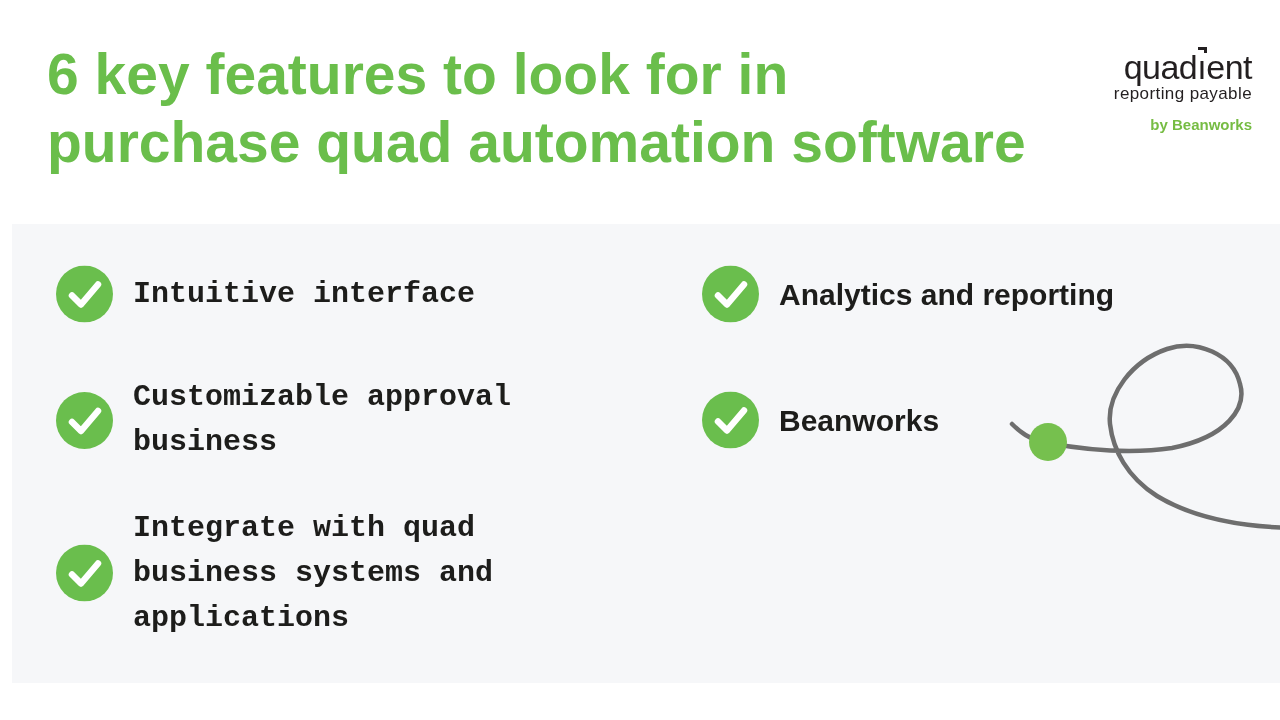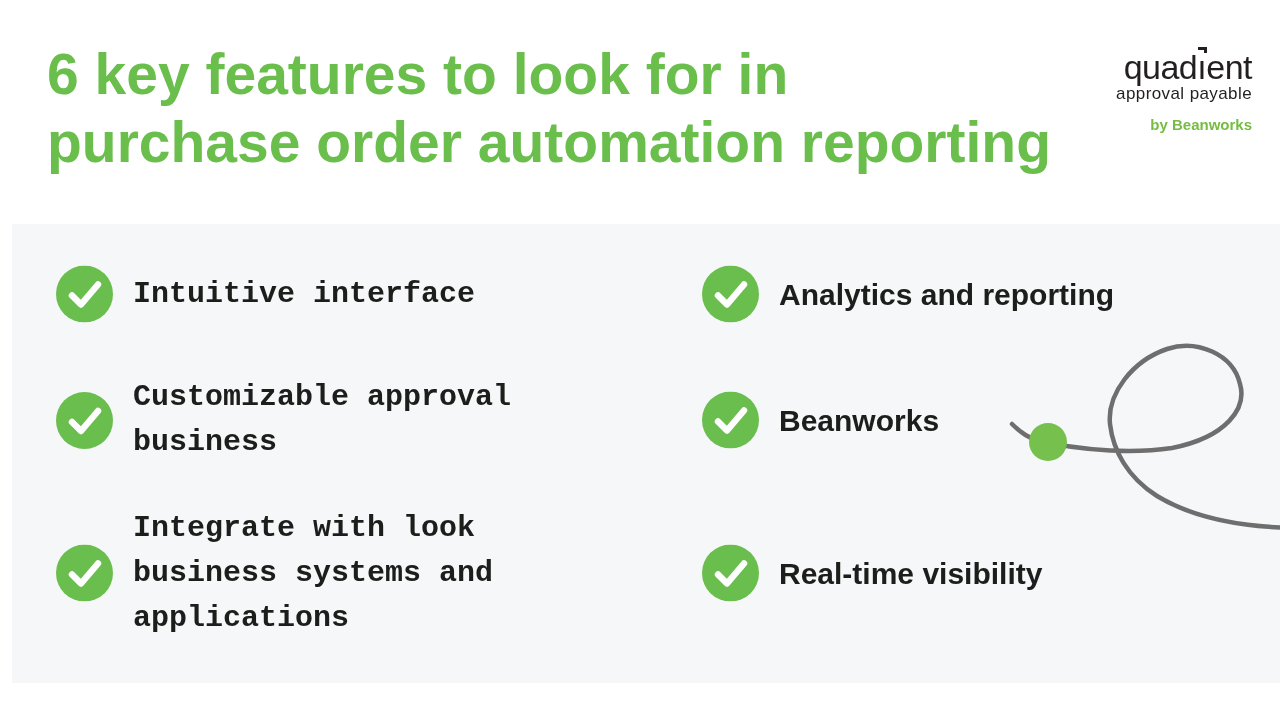--- a/index.html
+++ b/index.html
@@ -122,26 +122,26 @@
   }
 </style>
 </head>
 <body>
 
 <div class="canvas">
 
   <div class="header">
     <div class="title">
       <div>6 key features to look for in</div>
-      <div>purchase order automation reporting</div>
+      <div>purchase quad automation software</div>
     </div>
 
     <div class="logo">
       <div class="logo-brand"><span>quad</span><span class="qi"><span>ı</span><span class="qi-mark"></span></span><span>ent</span></div>
-      <div class="logo-subtitle">approval payable</div>
+      <div class="logo-subtitle">reporting payable</div>
       <div class="logo-byline">by Beanworks</div>
     </div>
   </div>
 
   <div class="band"></div>
   <div class="footer-strip"></div>
 
   <svg class="squiggle" viewBox="0 0 295 215" fill="none">
     <path d="M 15 94
              C 22 101, 32 110, 51 113
@@ -168,40 +168,33 @@
       <path d="M16 30 L25 39 L42 19" stroke="#ffffff" stroke-width="6.5" fill="none" stroke-linecap="round" stroke-linejoin="round"></path>
     </svg>
     <div class="label">Customizable approval business</div>
   </div>
 
   <div class="feature col-left row-3">
     <svg class="check-circle" viewBox="0 0 57 57">
       <circle cx="28.5" cy="28.5" r="28.5" fill="#6abe4d"></circle>
       <path d="M16 30 L25 39 L42 19" stroke="#ffffff" stroke-width="6.5" fill="none" stroke-linecap="round" stroke-linejoin="round"></path>
     </svg>
-    <div class="label">Integrate with look business systems and applications</div>
+    <div class="label">Integrate with quad business systems and applications</div>
   </div>
 
   <div class="feature col-right row-1">
     <svg class="check-circle" viewBox="0 0 57 57">
       <circle cx="28.5" cy="28.5" r="28.5" fill="#6abe4d"></circle>
       <path d="M16 30 L25 39 L42 19" stroke="#ffffff" stroke-width="6.5" fill="none" stroke-linecap="round" stroke-linejoin="round"></path>
     </svg>
     <div class="label">Analytics and reporting</div>
   </div>
 
   <div class="feature col-right row-2">
     <svg class="check-circle" viewBox="0 0 57 57">
       <circle cx="28.5" cy="28.5" r="28.5" fill="#6abe4d"></circle>
       <path d="M16 30 L25 39 L42 19" stroke="#ffffff" stroke-width="6.5" fill="none" stroke-linecap="round" stroke-linejoin="round"></path>
     </svg>
     <div class="label">Beanworks</div>
   </div>
 
-  <div class="feature col-right row-3">
-    <svg class="check-circle" viewBox="0 0 57 57">
-      <circle cx="28.5" cy="28.5" r="28.5" fill="#6abe4d"></circle>
-      <path d="M16 30 L25 39 L42 19" stroke="#ffffff" stroke-width="6.5" fill="none" stroke-linecap="round" stroke-linejoin="round"></path>
-    </svg>
-    <div class="label">Real-time visibility</div>
-  </div>
 
 </div>
 
 </body></html>

